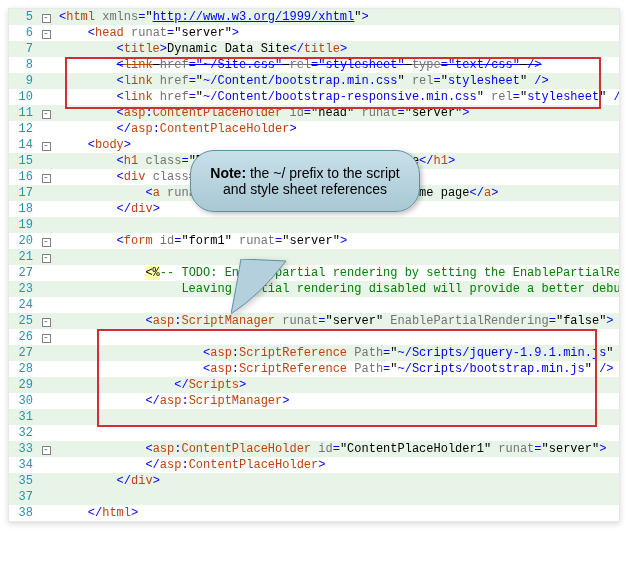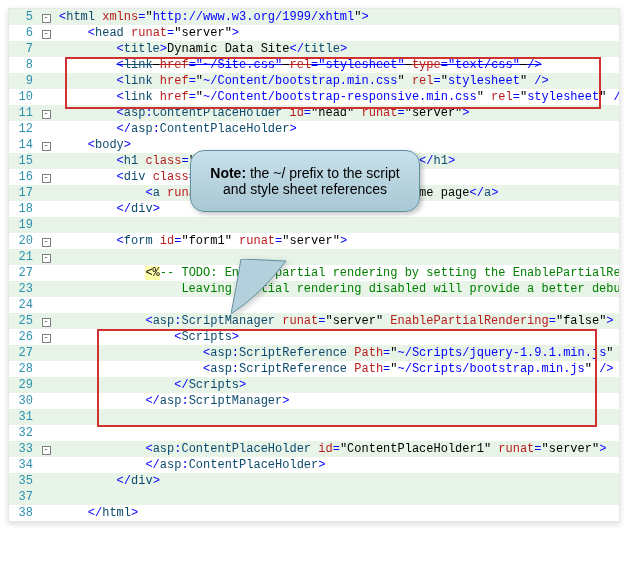--- a/index.html
+++ b/index.html
@@ -58,44 +58,44 @@
 .change-bar {
   width: 4px;
   flex-shrink: 0;
 }
 .change-bar.yellow { background: #f2c94c; }
 .code {
   flex: 1;
   padding-left: 2px;
 }
 .kw-blue { color: #0000ff; }
-.tag-maroon { color: #0c4a6e; }
-.attr-red { color: #b91c1c; }
+.tag-maroon { color: #c2410c; }
+.attr-red { color: #737373; }
 .txt-black { color: #000; }
 .comment-green { color: #008000; }
 .comment-yellowbg { background: #ffffaa; }
-.underline { }
+.underline { text-decoration: underline; }
 .strikethrough { text-decoration: line-through; }
 .highlight-box {
   position: absolute;
   border: 2px solid #d03030;
   background: transparent;
   pointer-events: none;
 }
 .callout {
   position: absolute;
   left: 190px;
   top: 150px;
   width: 230px;
   pointer-events: none;
 }
 .callout-bubble {
   background: linear-gradient(to bottom, #c8e0ea, #a8c8d4);
   border: 1px solid #6090a0;
-  border-radius: 14px;
+  border-radius: 24px;
   padding: 14px 18px;
   text-align: center;
   font-family: Arial, sans-serif;
   font-size: 14px;
   color: #000;
   box-shadow: 2px 2px 5px rgba(0,0,0,0.25);
   position: relative;
 }
 .callout-tail {
   position: absolute;
@@ -125,21 +125,21 @@
     <div class="line even"><span class="lineno">16</span><span class="fold"><span class="fold-box">-</span></span><span class="change-bar "></span><span class="code">        <span class="kw-blue">&lt;</span><span class="tag-maroon">div</span><span class="txt-black"> </span><span class="attr-red">class</span><span class="kw-blue">=</span><span class="txt-black">"DDNavigation"</span><span class="kw-blue">&gt;</span></span></div>
     <div class="line odd"><span class="lineno">17</span><span class="fold"></span><span class="change-bar "></span><span class="code">            <span class="kw-blue">&lt;</span><span class="tag-maroon">a</span><span class="txt-black"> </span><span class="attr-red">runat</span><span class="kw-blue">=</span><span class="txt-black">"server" </span><span class="attr-red">href</span><span class="kw-blue">=</span><span class="txt-black">"~/"</span><span class="kw-blue">&gt;</span><span class="txt-black">Back to home page</span><span class="kw-blue">&lt;/</span><span class="tag-maroon">a</span><span class="kw-blue">&gt;</span></span></div>
     <div class="line even"><span class="lineno">18</span><span class="fold"></span><span class="change-bar "></span><span class="code">        <span class="kw-blue">&lt;/</span><span class="tag-maroon">div</span><span class="kw-blue">&gt;</span></span></div>
     <div class="line odd"><span class="lineno">19</span><span class="fold"></span><span class="change-bar "></span><span class="code"></span></div>
     <div class="line even"><span class="lineno">20</span><span class="fold"><span class="fold-box">-</span></span><span class="change-bar "></span><span class="code">        <span class="kw-blue">&lt;</span><span class="tag-maroon">form</span><span class="txt-black"> </span><span class="attr-red">id</span><span class="kw-blue">=</span><span class="txt-black">"form1" </span><span class="attr-red">runat</span><span class="kw-blue">=</span><span class="txt-black">"server"</span><span class="kw-blue">&gt;</span></span></div>
     <div class="line odd"><span class="lineno">21</span><span class="fold"><span class="fold-box">-</span></span><span class="change-bar "></span></div>
     <div class="line even"><span class="lineno">27</span><span class="fold"></span><span class="change-bar "></span><span class="code">            <span class="comment-yellowbg">&lt;%</span><span class="comment-green">-- TODO: Enable partial rendering by setting the EnablePartialRenderin</span></span></div>
     <div class="line odd"><span class="lineno">23</span><span class="fold"></span><span class="change-bar "></span><span class="code">                <span class="comment-green"> Leaving partial rendering disabled will provide a better debugging</span></span></div>
     <div class="line even"><span class="lineno">24</span><span class="fold"></span><span class="change-bar "></span><span class="code"></span></div>
     <div class="line odd"><span class="lineno">25</span><span class="fold"><span class="fold-box">-</span></span><span class="change-bar "></span><span class="code">            <span class="kw-blue">&lt;</span><span class="tag-maroon">asp</span><span class="kw-blue">:</span><span class="tag-maroon">ScriptManager</span><span class="txt-black"> </span><span class="attr-red">runat</span><span class="kw-blue">=</span><span class="txt-black">"server" </span><span class="attr-red">EnablePartialRendering</span><span class="kw-blue">=</span><span class="txt-black">"false"</span><span class="kw-blue">&gt;</span></span></div>
-    <div class="line even"><span class="lineno">26</span><span class="fold"><span class="fold-box">-</span></span><span class="change-bar yellow"></span><span class="code">                <span class="kw-blue">&lt;</span><span class="tag-maroon">Scripts</span><span class="kw-blue">&gt;</span></span></div>
+    <div class="line even"><span class="lineno">26</span><span class="fold"><span class="fold-box">-</span></span><span class="change-bar yellow"></span></div>
     <div class="line odd"><span class="lineno">27</span><span class="fold"></span><span class="change-bar yellow"></span><span class="code">                    <span class="kw-blue">&lt;</span><span class="tag-maroon">asp</span><span class="kw-blue">:</span><span class="tag-maroon">ScriptReference</span><span class="txt-black"> </span><span class="attr-red">Path</span><span class="kw-blue">=</span><span class="txt-black">"</span><span class="kw-blue">~/Scripts/jquery-1.9.1.min.js</span><span class="txt-black">" </span></span></div>
     <div class="line even"><span class="lineno">28</span><span class="fold"></span><span class="change-bar yellow"></span><span class="code">                    <span class="kw-blue">&lt;</span><span class="tag-maroon">asp</span><span class="kw-blue">:</span><span class="tag-maroon">ScriptReference</span><span class="txt-black"> </span><span class="attr-red">Path</span><span class="kw-blue">=</span><span class="txt-black">"</span><span class="kw-blue">~/Scripts/bootstrap.min.js</span><span class="txt-black">" </span><span class="kw-blue">/&gt;</span></span></div>
     <div class="line odd"><span class="lineno">29</span><span class="fold"></span><span class="change-bar yellow"></span><span class="code">                <span class="kw-blue">&lt;/</span><span class="tag-maroon">Scripts</span><span class="kw-blue">&gt;</span></span></div>
     <div class="line even"><span class="lineno">30</span><span class="fold"></span><span class="change-bar "></span><span class="code">            <span class="kw-blue">&lt;/</span><span class="tag-maroon">asp</span><span class="kw-blue">:</span><span class="tag-maroon">ScriptManager</span><span class="kw-blue">&gt;</span></span></div>
     <div class="line odd"><span class="lineno">31</span><span class="fold"></span><span class="change-bar "></span><span class="code"></span></div>
     <div class="line even"><span class="lineno">32</span><span class="fold"></span><span class="change-bar "></span><span class="code"></span></div>
     <div class="line odd"><span class="lineno">33</span><span class="fold"><span class="fold-box">-</span></span><span class="change-bar "></span><span class="code">            <span class="kw-blue">&lt;</span><span class="tag-maroon">asp</span><span class="kw-blue">:</span><span class="tag-maroon">ContentPlaceHolder</span><span class="txt-black"> </span><span class="attr-red">id</span><span class="kw-blue">=</span><span class="txt-black">"ContentPlaceHolder1" </span><span class="attr-red">runat</span><span class="kw-blue">=</span><span class="txt-black">"server"</span><span class="kw-blue">&gt;</span></span></div>
     <div class="line even"><span class="lineno">34</span><span class="fold"></span><span class="change-bar "></span><span class="code">            <span class="kw-blue">&lt;/</span><span class="tag-maroon">asp</span><span class="kw-blue">:</span><span class="tag-maroon">ContentPlaceHolder</span><span class="kw-blue">&gt;</span></span></div>
     <div class="line odd"><span class="lineno">35</span><span class="fold"></span><span class="change-bar "></span><span class="code">        <span class="kw-blue">&lt;/</span><span class="tag-maroon">div</span><span class="kw-blue">&gt;</span></span></div>
     <div class="line odd"><span class="lineno">37</span><span class="fold"></span><span class="change-bar "></span></div>

